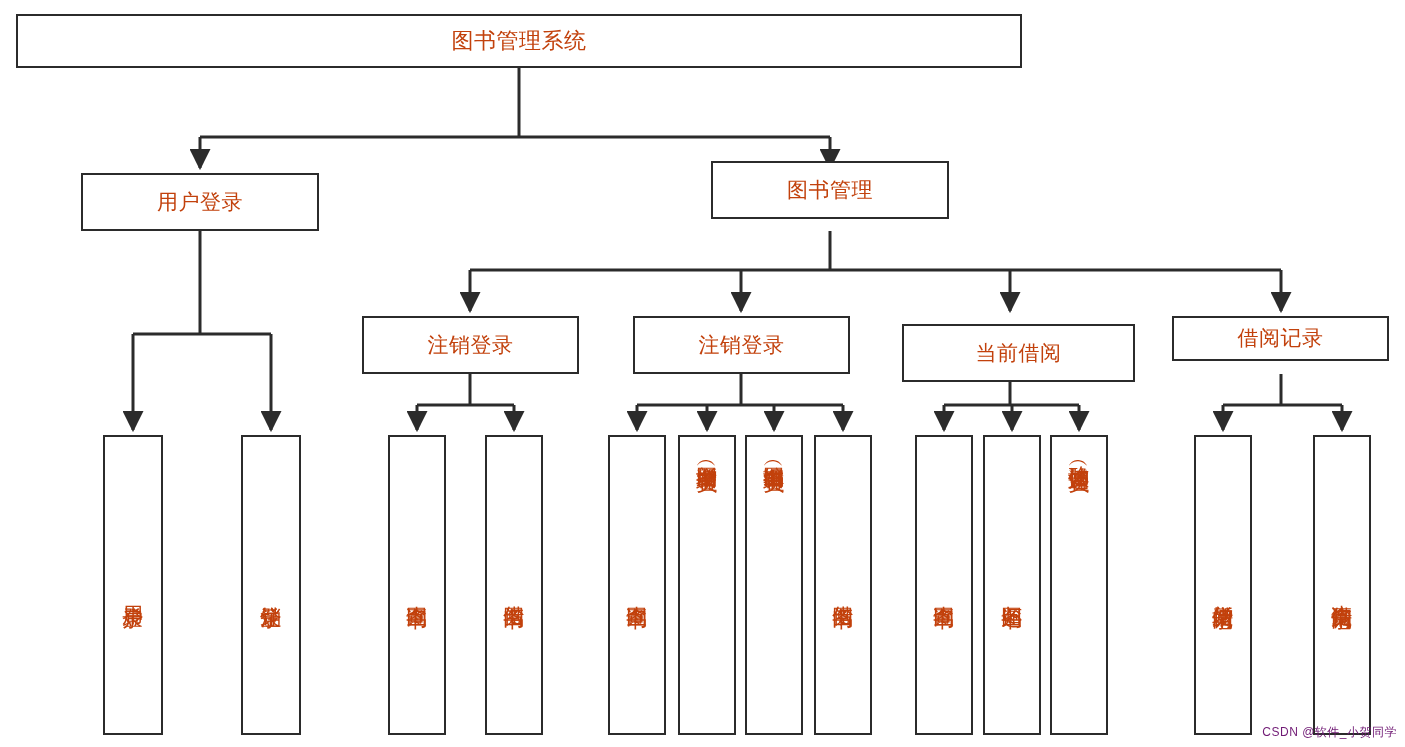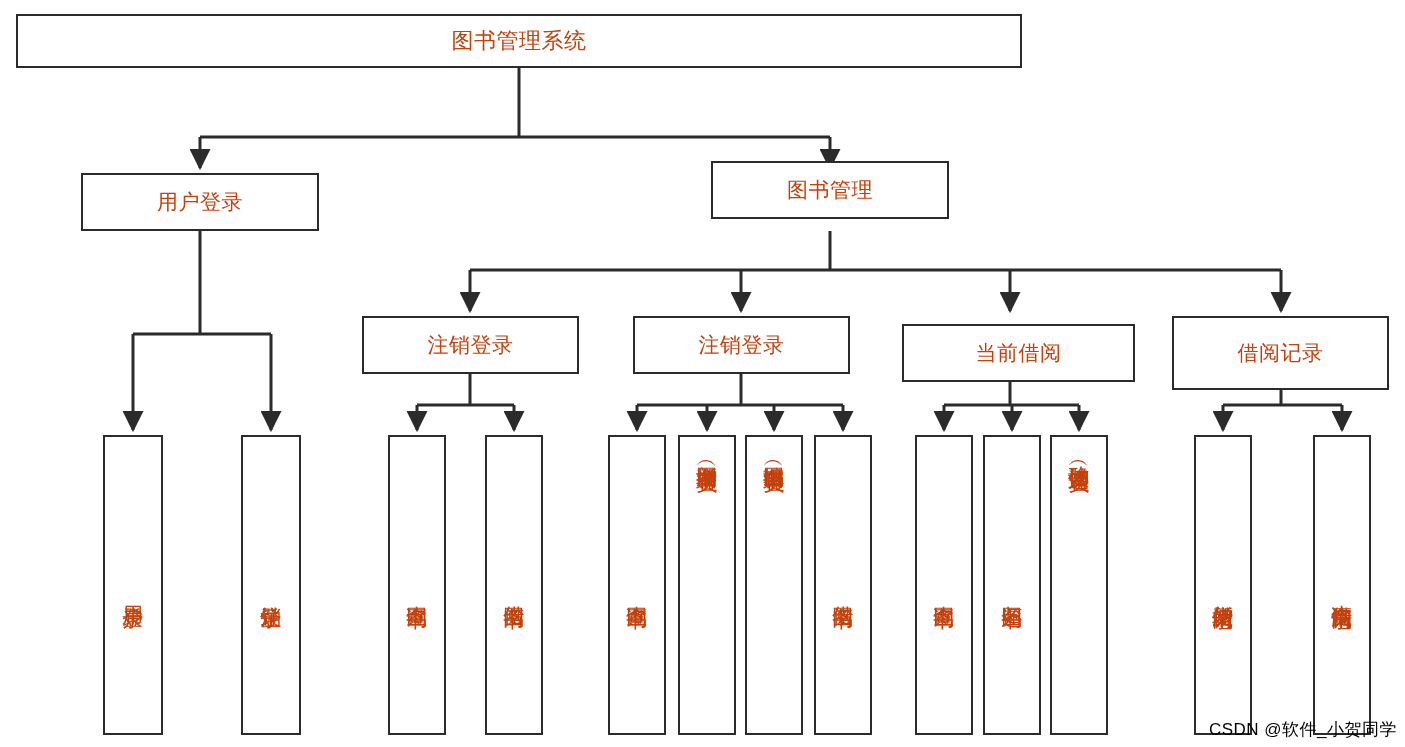--- a/index.html
+++ b/index.html
@@ -54,22 +54,22 @@
     font-size: 21px;
     line-height: 1.22;
     letter-spacing: 1px;
     white-space: nowrap;
   }
   .node.leaf.tall-text { align-items: flex-start; }
   #watermark {
     position: absolute;
     right: 8px;
     bottom: 6px;
-    font-size: 17px;
-    color: #000000;
+    font-size: 12px;
+    color: #701a75;
     white-space: nowrap;
     letter-spacing: 0.5px;
   }
 </style>
 </head>
 <body>
 
 <div id="canvas">
 
   <svg class="wires" viewBox="0 0 1405 747" xmlns="http://www.w3.org/2000/svg">
@@ -135,21 +135,21 @@
 
   <div class="node l3" style="left:362px; top:316px; width:217px; height:58px;">
     <span class="lbl">注销登录</span>
   </div>
   <div class="node l3" style="left:633px; top:316px; width:217px; height:58px;">
     <span class="lbl">注销登录</span>
   </div>
   <div class="node l3" style="left:902px; top:324px; width:233px; height:58px;">
     <span class="lbl">当前借阅</span>
   </div>
-  <div class="node l3" style="left:1172px; top:316px; width:217px; height:74px;">
+  <div class="node l3" style="left:1172px; top:316px; width:217px; height:45px;">
     <span class="lbl">借阅记录</span>
   </div>
 
   <div class="node leaf" style="left:103px; top:435px; width:60px; height:300px; align-items:center;">
     <span class="lbl">用户登录</span>
   </div>
   <div class="node leaf" style="left:241px; top:435px; width:60px; height:300px; align-items:center;">
     <span class="lbl">注销登录</span>
   </div>
 

